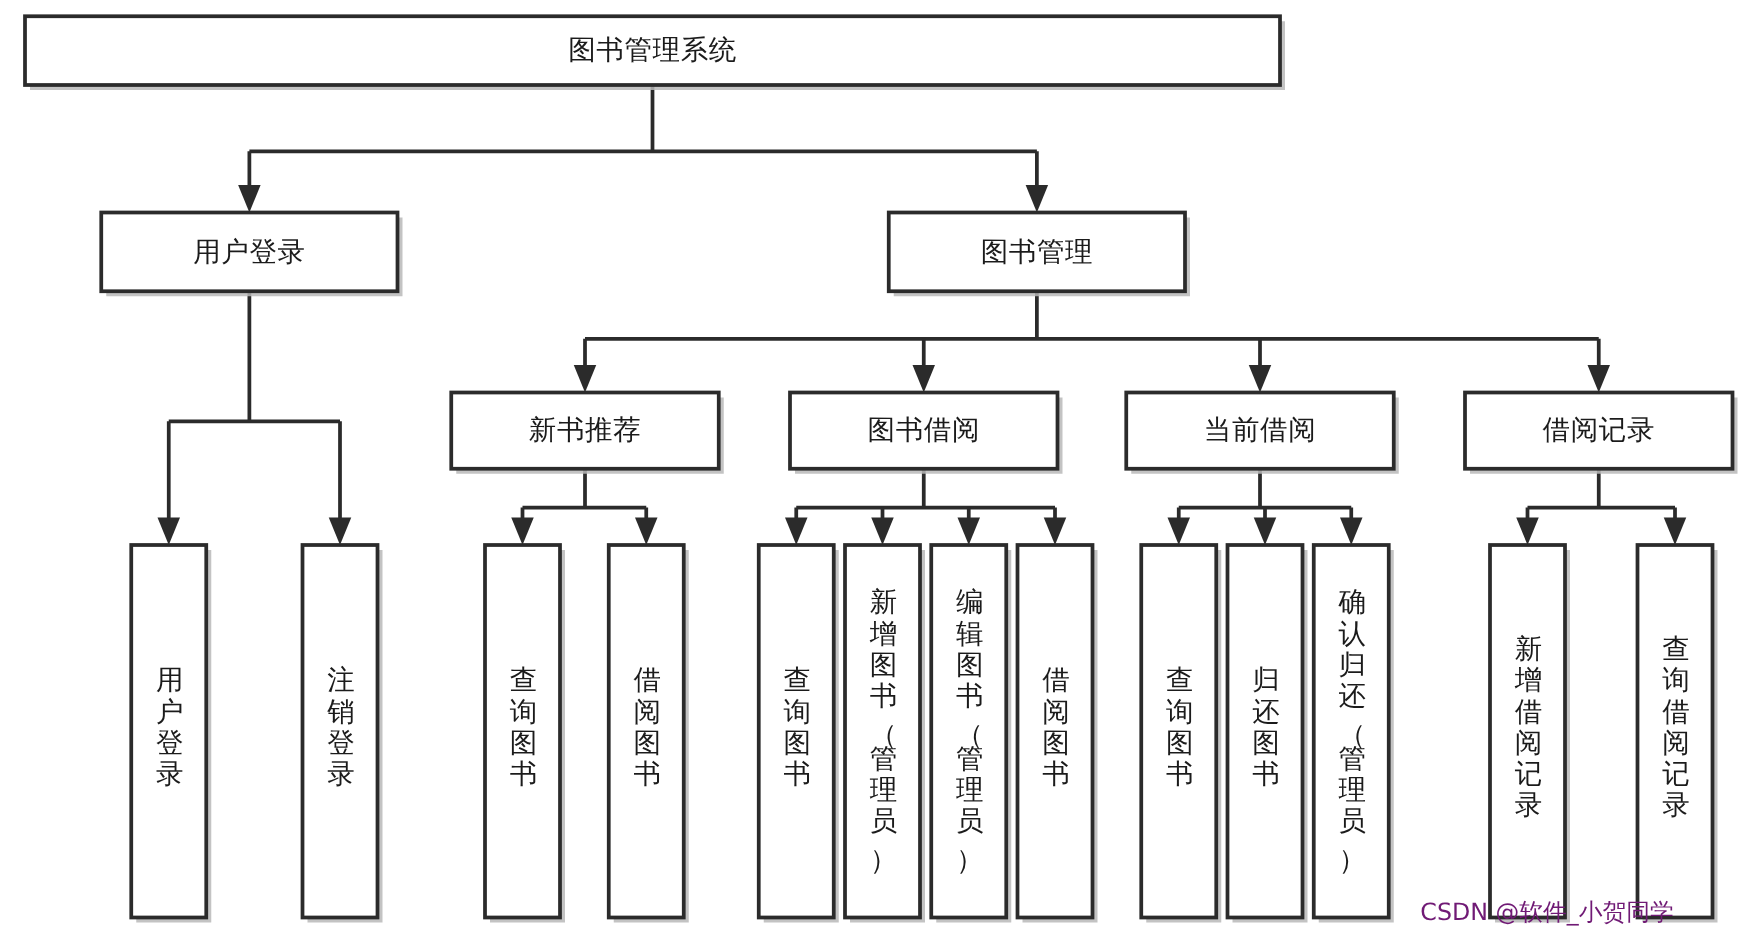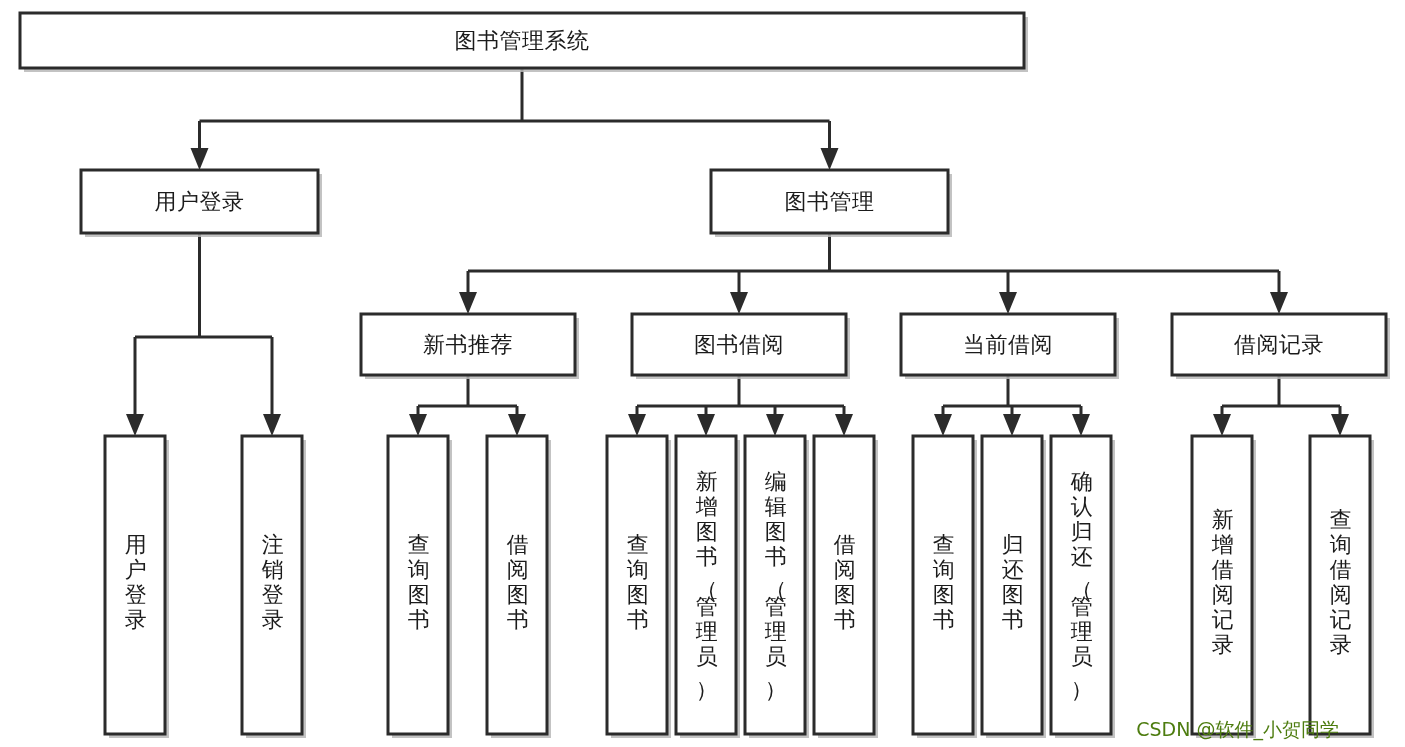--- a/index.html
+++ b/index.html
@@ -62,21 +62,21 @@
   .arrow-head {
     fill: #2b2b2b;
     stroke: none;
   }
   .watermark-text {
     position: absolute;
     right: 8px;
     bottom: 4px;
     font-family: "DejaVu Sans", "Liberation Sans", sans-serif;
     font-size: 19px;
-    color: #4d7c0f;
+    color: #701a75;
     white-space: nowrap;
     user-select: none;
   }
 </style>
 </head>
 <body>
 
 <div id="diagram-root">
   <svg class="diagram-canvas" viewBox="0 0 1405 747" xmlns="http://www.w3.org/2000/svg">
     <g id="edges-layer">

